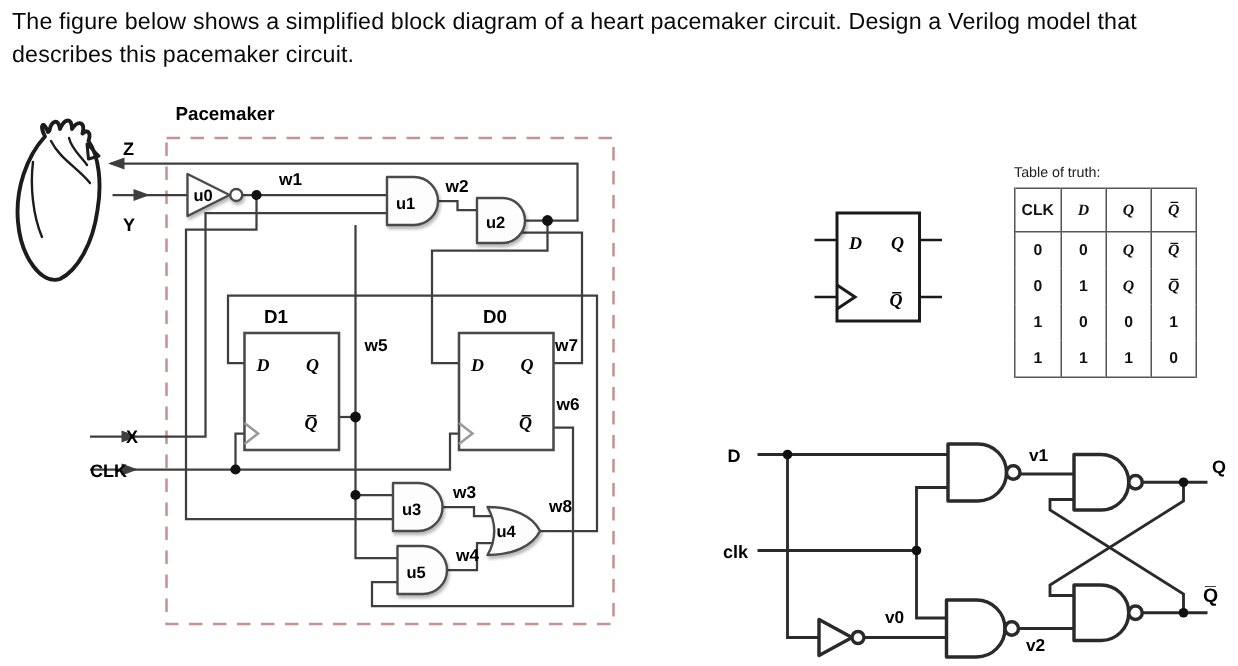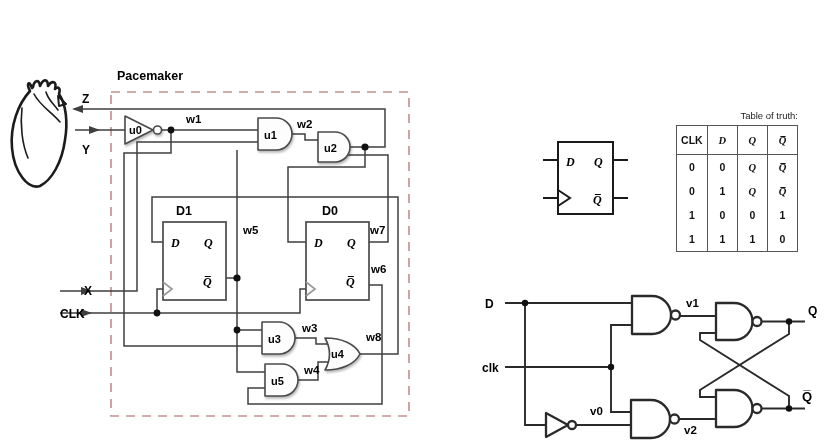--- a/index.html
+++ b/index.html
@@ -3,41 +3,42 @@
 <meta charset="utf-8">
 <style>
   html,body{margin:0;padding:0;background:#fff;}
   #stage{position:relative;width:825px;height:444px;background:#ffffff;overflow:hidden;
          font-family:"Liberation Sans",sans-serif;}
   #title{position:absolute;left:8px;top:4px;width:795px;font-size:15.5px;line-height:1.4;
          color:#0a0a0a;letter-spacing:.1px;}
   svg{position:absolute;left:0;top:0;}
   
   #ttwrap{position:absolute;left:676px;top:110px;width:122px;}
-  #tt-title{font-size:9.5px;color:#222;text-align:right;margin-bottom:4px;}
+  #tt-title{font-size:9.5px;color:#222;text-align:left;margin-bottom:4px;}
   table.tt{border-collapse:collapse;margin:0 auto;background:#fff;}
   table.tt th,table.tt td{border-left:1px solid #555;border-right:1px solid #555;
       width:26px;height:22px;text-align:center;font-size:10.5px;font-weight:bold;
       color:#111;padding:1px 2px;}
   table.tt{border:1px solid #555;}
   table.tt th{border-bottom:1px solid #555;height:26px;}
   .ital{font-style:italic;font-family:"Liberation Serif",serif;font-size:11.5px;}
   
   text{fill:#000;}
   .sig{font:bold 12px "Liberation Sans",sans-serif;}
   .gate{font:bold 11px "Liberation Sans",sans-serif;}
   .wlbl{font:bold 11.5px "Liberation Sans",sans-serif;}
   .ffname{font:bold 12.5px "Liberation Sans",sans-serif;}
   .pin{font:italic bold 12px "Liberation Serif",serif;}
   .shape{filter:drop-shadow(1.5px 2px 1px rgba(0,0,0,0.28));}
 </style>
 </head>
 <body>
 
 <div id="stage">
+  <div id="title">The figure below shows a simplified block diagram of a heart pacemaker circuit. Design a Verilog model that describes this pacemaker circuit.</div>
 
   <svg width="825" height="444" viewBox="0 0 825 444">
 
     <g fill="none" stroke="#1c1c1c" stroke-width="2.6" stroke-linejoin="round" stroke-linecap="round">
       <path d="M30,91 C26,83 29,80 32,88 L33,87 C34,81 39,78 40,86 C43,79 48,78 48,86 C52,80 57,81 55,89 C58,86 61,88 59,94 C66,104 68,122 65,140 C62,162 52,180 40,186 C28,190 14,172 12,148 C10,126 18,104 30,91 Z"></path>
       <path stroke-width="1.6" d="M34,94 C40,106 52,112 60,122"></path>
       <path stroke-width="1.6" d="M46,92 C48,100 54,104 58,110"></path>
       <path stroke-width="1.6" d="M22,108 C20,124 22,144 28,158"></path>
       <path stroke-width="2" d="M58,96 l8,8 l-7,2 z"></path>
     </g>

